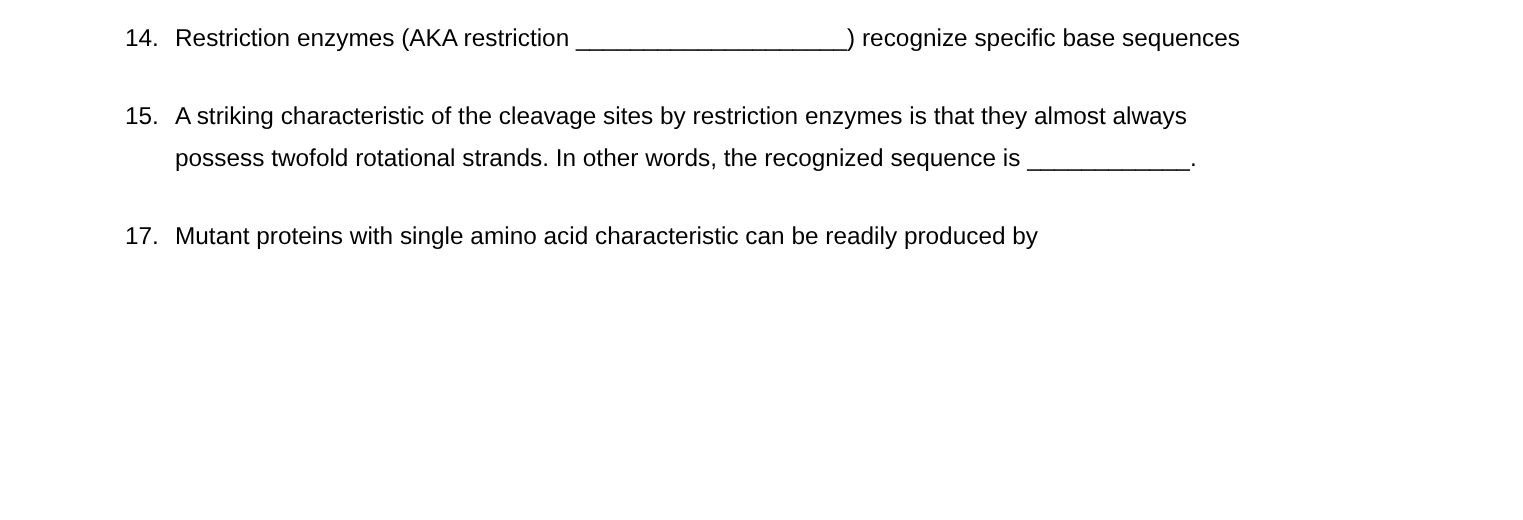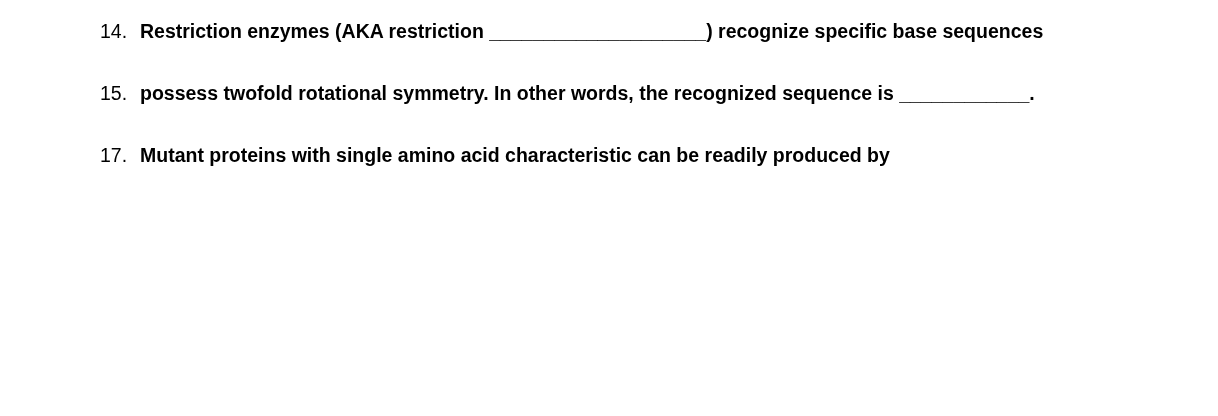--- a/index.html
+++ b/index.html
@@ -34,21 +34,20 @@
     justify-content: center;
   }
   .q-number {
     flex: 0 0 40px;
     width: 40px;
     white-space: nowrap;
   }
   .q-lines {
     flex: 1 1 auto;
     min-width: 0;
-    font-weight: bold;
   }
   .q-line {
     white-space: nowrap;
     letter-spacing: 0;
   }
 </style>
 </head>
 <body>
 
 <div class="page">
@@ -56,21 +55,22 @@
   <div class="question">
     <div class="q-number">14.</div>
     <div class="q-lines">
       <div class="q-line">Restriction enzymes (AKA restriction ____________________) recognize specific base sequences</div>
     </div>
   </div>
 
   <div class="question">
     <div class="q-number">15.</div>
     <div class="q-lines">
-      <div class="q-line">possess twofold rotational symmetry. In other words, the recognized sequence is ____________.</div>
+      <div class="q-line">A striking characteristic of the cleavage sites by restriction enzymes is that they almost always</div>
+      <div class="q-line">possess twofold rotational strands. In other words, the recognized sequence is ____________.</div>
     </div>
   </div>
 
 
   <div class="question">
     <div class="q-number">17.</div>
     <div class="q-lines">
       <div class="q-line">Mutant proteins with single amino acid characteristic can be readily produced by</div>
     </div>
   </div>

